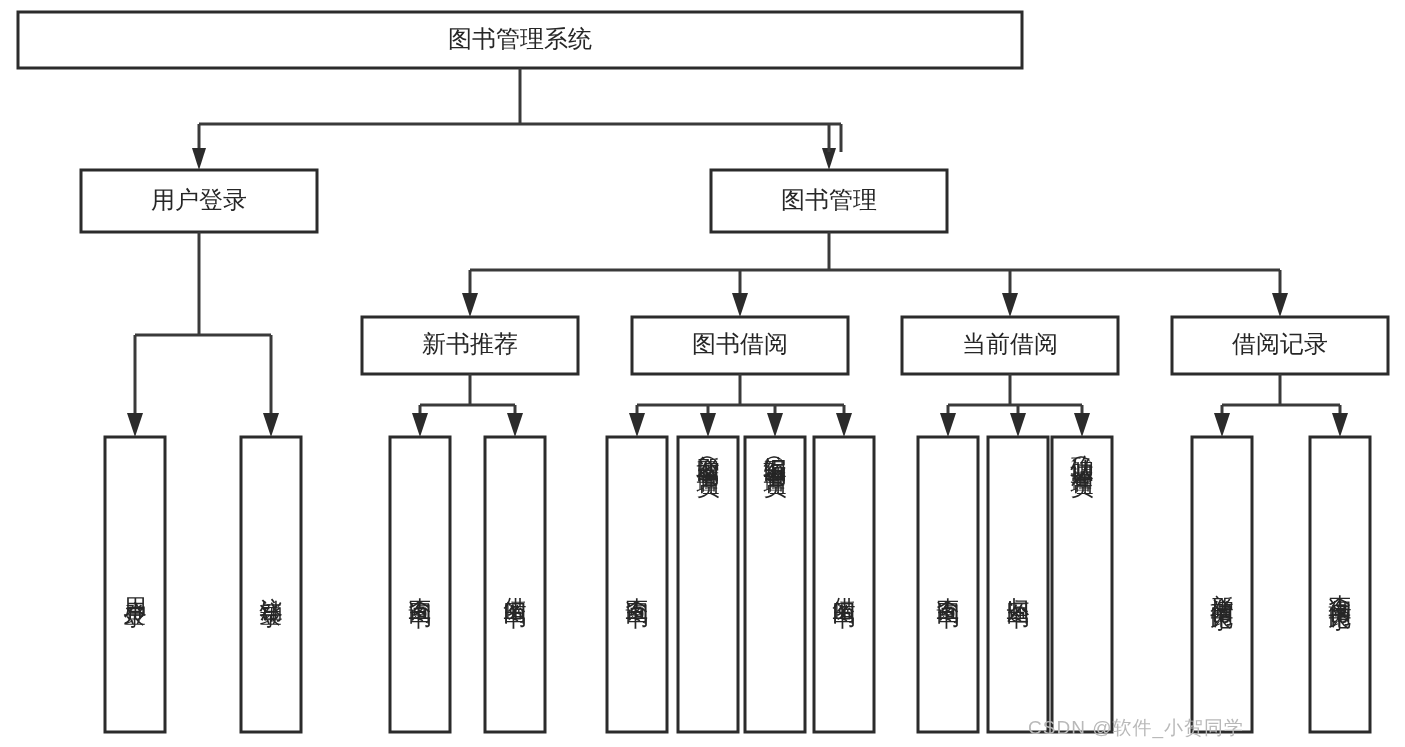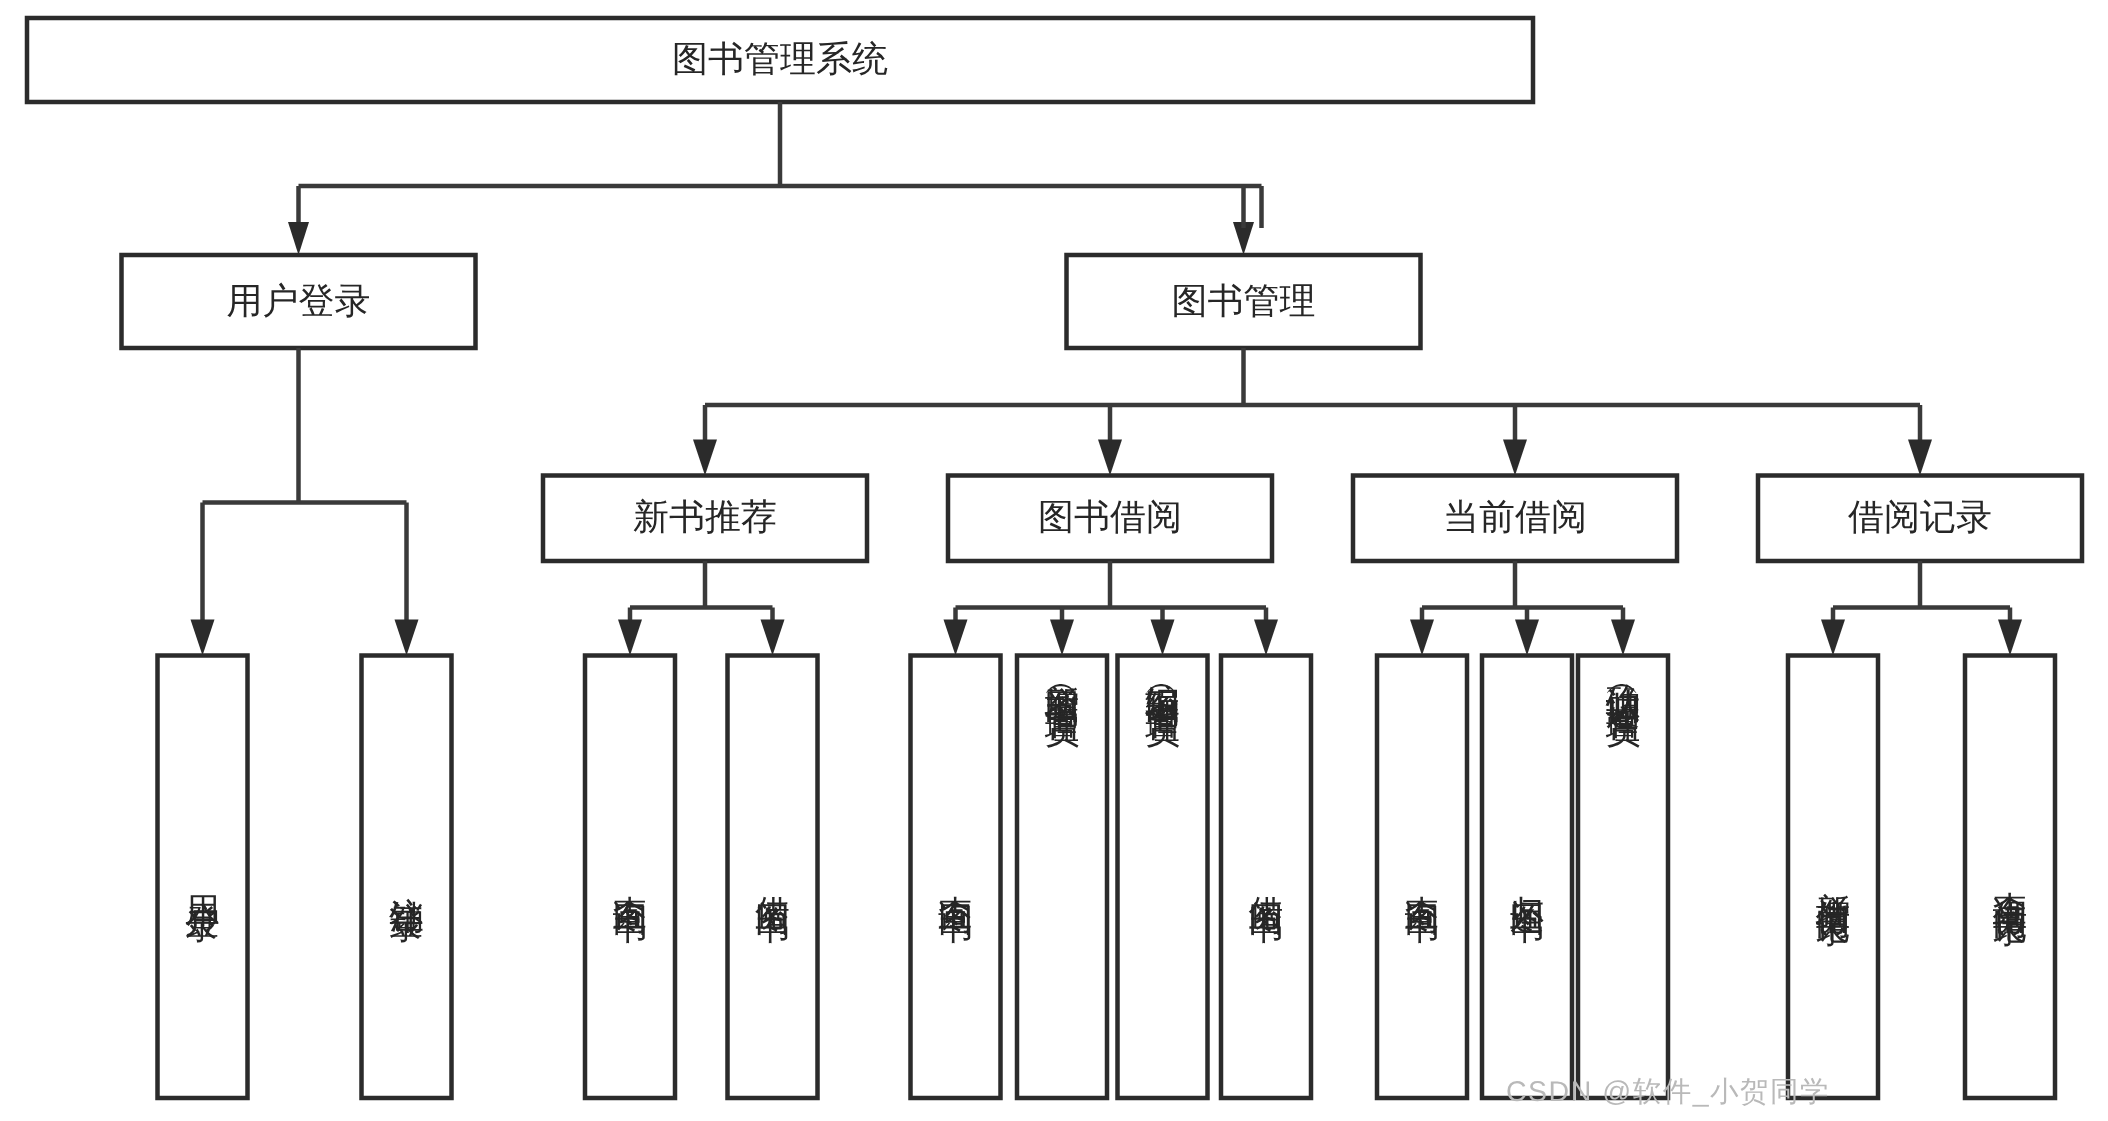--- a/index.html
+++ b/index.html
@@ -61,21 +61,21 @@
     font-family: "Liberation Sans", "DejaVu Sans", sans-serif;
     font-size: 23px;
     line-height: 1.18;
     color: #262626;
     letter-spacing: 3px;
     white-space: nowrap;
     text-align: center;
   }
   .watermark {
     position: absolute;
-    right: 24px;
+    right: 0;
     bottom: 6px;
     font-family: "Liberation Sans", "DejaVu Sans", sans-serif;
     font-size: 19px;
     color: #b9b9b9;
     letter-spacing: 1px;
     white-space: nowrap;
   }
 </style>
 </head>
 <body>

